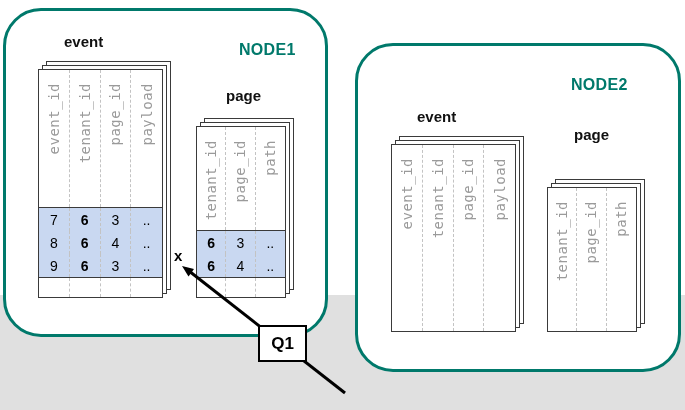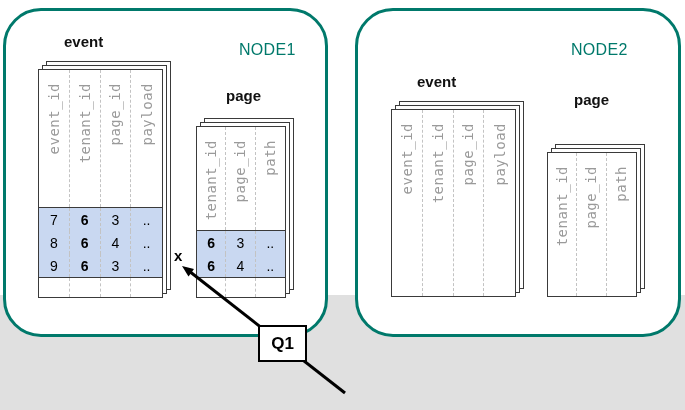--- a/index.html
+++ b/index.html
@@ -5,23 +5,23 @@
   * { margin:0; padding:0; box-sizing:border-box; }
   html,body { background:#ffffff; font-family:"Liberation Sans", sans-serif; }
   #canvas { position:relative; width:685px; height:410px; background:#ffffff; overflow:hidden; }
 
   .bg-lower { position:absolute; left:0; top:295px; width:685px; height:115px;
               background:var(--background-lower,#e0e0e0); }
 
   .node { position:absolute; top:8px; height:329px; background:#ffffff;
           border:3.5px solid var(--accent-teal,#00796B); border-radius:38px; z-index:1; }
   #node1 { left:3px;  width:325px; }
-  #node2 { left:355px; width:326px; }
-
-  .node-title { position:absolute; font-size:16px; font-weight:normal;
+  #node2 { left:355px; width:326px;margin-top:35px; }
+
+  .node-title { position:absolute; font-size:16px; font-weight:bold;
                 color:var(--accent-teal,#00796B); letter-spacing:.3px; }
   #node1 .node-title { left:233px; top:30px; }
   #node2 .node-title { left:213px; top:30px; }
 
   .table-label { position:absolute; font-size:15px; font-weight:bold; color:#111; }
 
   .table-stack { position:absolute; }
   .sheet { position:absolute; background:#ffffff;
            border:1.5px solid var(--sheet-border,#3a3a3a); }
   .front { display:flex; flex-direction:column; overflow:hidden; }

